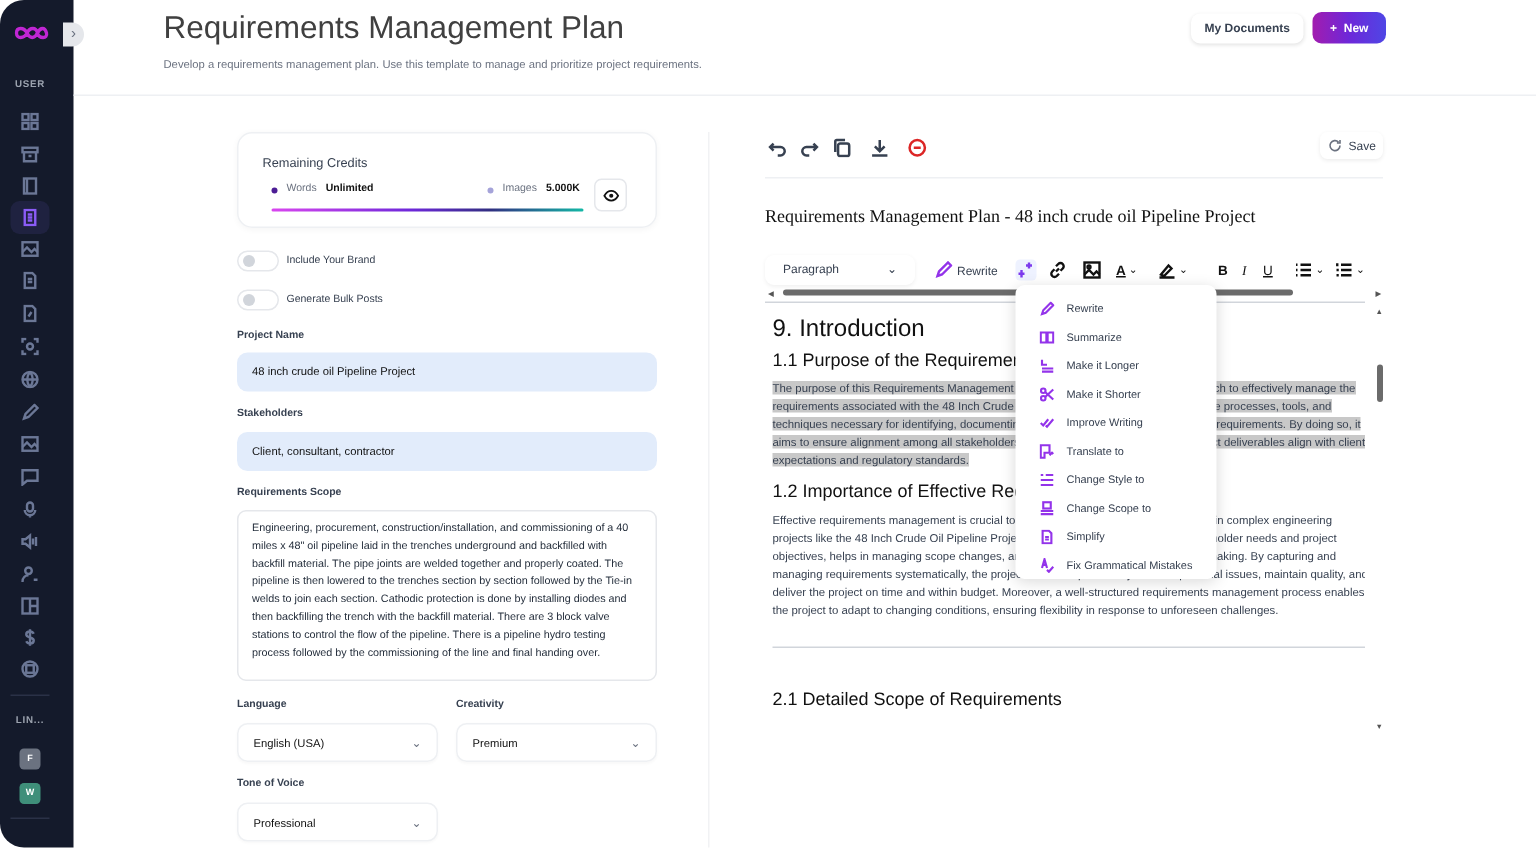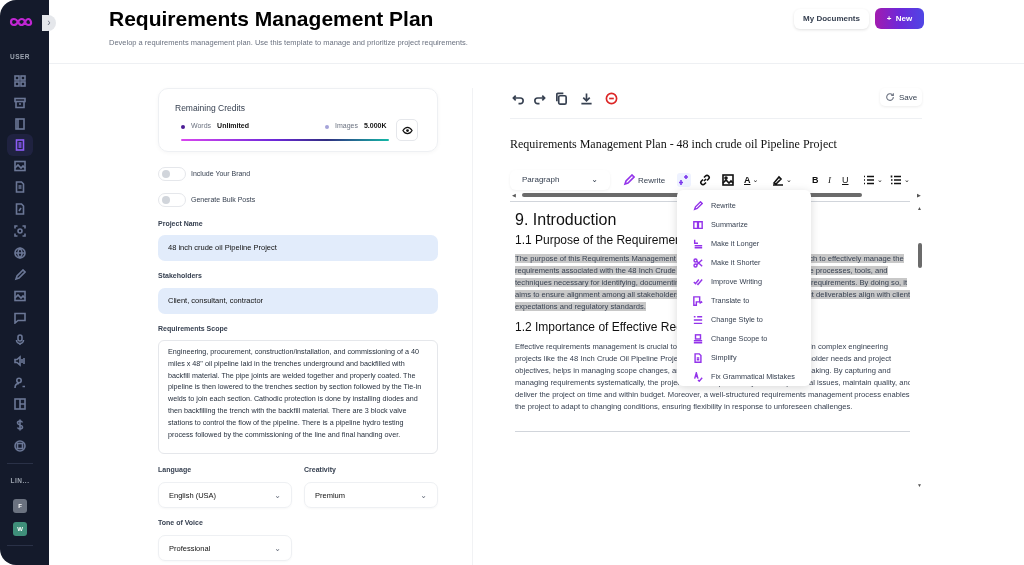--- a/index.html
+++ b/index.html
@@ -8,21 +8,21 @@
 .logo{position:absolute;left:9px;top:15px;width:24px;height:14px}
 .collapse{position:absolute;left:42px;top:15px;width:14px;height:16px;background:#e5e7eb;border-radius:0 8px 8px 0;color:#6b7280;font-size:10px;line-height:16px;text-align:center}
 .sec-label{position:absolute;left:0;width:40px;text-align:center;color:#9ca3af;font-size:6.5px;font-weight:bold;letter-spacing:.5px}
 .nav-icon{position:absolute;left:13px;width:14px;height:14px;display:flex;align-items:center;justify-content:center}
 .nav-icon svg{width:12px;height:12px;stroke:#6b7796;fill:none;stroke-width:1.6}
 .nav-icon.active{left:7px;width:26px;height:22px;background:#1f2240;border-radius:6px}
 .nav-icon.active svg{stroke:#8b5cf6}
 .divider-s{position:absolute;left:7px;width:26px;height:1px;background:#2a3147}
 .avatar-s{position:absolute;left:13px;width:14px;height:14px;border-radius:3px;color:#fff;font-size:6px;font-weight:bold;text-align:center;line-height:14px}
 .header{position:absolute;left:49px;top:0;right:0;height:64px;border-bottom:1px solid #eef0f3}
-.title{position:absolute;left:109px;top:7px;font-size:21px;font-weight:bold;color:#000000}
+.title{position:absolute;left:109px;top:7px;font-size:21px;font-weight:normal;color:#404040}
 .subtitle{position:absolute;left:109px;top:38px;font-size:7.5px;color:#6b7280}
 .mydocs{position:absolute;left:794px;top:9px;width:75px;height:20px;border-radius:6px;background:#fff;box-shadow:0 1px 3px rgba(0,0,0,.12);font-size:8px;font-weight:bold;color:#374151;text-align:center;line-height:20px}
 .newbtn{position:absolute;left:875px;top:8px;width:49px;height:21px;border-radius:6px;background:linear-gradient(90deg,#a21caf,#6d28d9 50%,#4f46e5);color:#fff;font-size:8px;font-weight:bold;text-align:center;line-height:21px}
 .credits{position:absolute;left:158px;top:88px;width:280px;height:64px;border:1px solid #eef0f3;border-radius:10px;box-shadow:0 1px 4px rgba(0,0,0,.04)}
 .credits .ct{position:absolute;left:16px;top:14px;font-size:8.5px;color:#374151}
 .credits .w{position:absolute;left:22px;top:33px;font-size:7px;color:#6b7280}
 .credits .w b{color:#111;margin-left:6px}
 .dot{position:absolute;width:4px;height:4px;border-radius:50%}
 .credits .im{position:absolute;left:176px;top:33px;font-size:7px;color:#6b7280}
 .credits .im b{color:#111;margin-left:6px}
@@ -325,20 +325,21 @@
 <div class="arrow-s" style="left:917px;top:192px">▶</div>
 <div class="hline" style="left:510px;top:201px;width:400px;background:#d1d5db"></div>
 
 <div class="editor">
   <div class="h1" style="top:6px">9. Introduction</div>
   <div class="h2" style="top:28px">1.1 Purpose of the Requirements Management Plan</div>
   <div class="p sel" style="top:48px"><span>The purpose of this Requirements Management Plan is to establish a structured approach to effectively manage the requirements associated with the 48 Inch Crude Oil Pipeline Project. This plan details the processes, tools, and techniques necessary for identifying, documenting, analyzing, and monitoring all project requirements. By doing so, it aims to ensure alignment among all stakeholders, minimize risks, and ensure that project deliverables align with client expectations and regulatory standards.</span></div>
   <div class="h2" style="top:115px">1.2 Importance of Effective Requirements Management</div>
   <div class="p" style="top:136px">Effective requirements management is crucial to the success of any project, particularly in complex engineering projects like the 48 Inch Crude Oil Pipeline Project. It ensures alignment between stakeholder needs and project objectives, helps in managing scope changes, and promotes transparency in decision-making. By capturing and managing requirements systematically, the project team can proactively address potential issues, maintain quality, and deliver the project on time and within budget. Moreover, a well-structured requirements management process enables the project to adapt to changing conditions, ensuring flexibility in response to unforeseen challenges.</div>
   <div class="hline" style="left:5px;top:226px;width:395px;background:#d1d5db"></div>
+  <div class="h2" style="top:254px">2.1 Detailed Scope of Requirements</div>
 </div>
 <div class="arrow-s" style="left:917px;top:205px">▲</div>
 <div class="vthumb"></div>
 <div class="arrow-s" style="left:917px;top:482px">▼</div>
 
 <div class="menu">
   <div class="mi" style="top:8px">
       <svg viewBox="0 0 12 12">
         <path d="M2 10l1-3 6-6 2 2-6 6z"></path>
       </svg>

